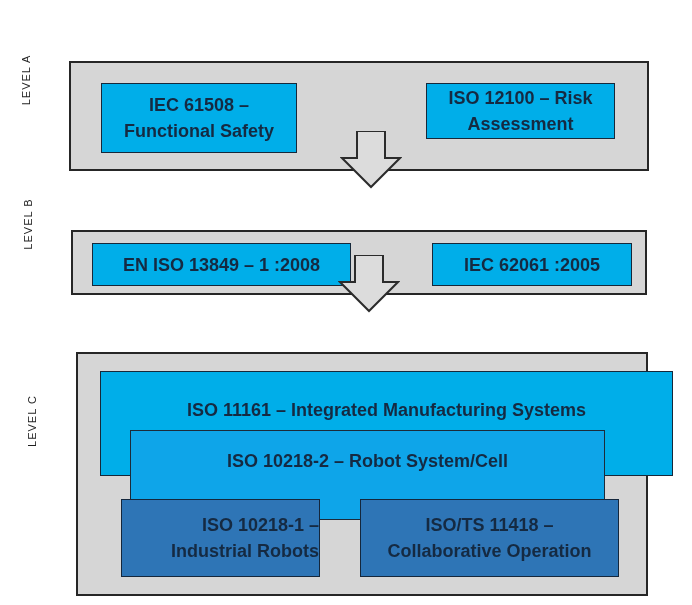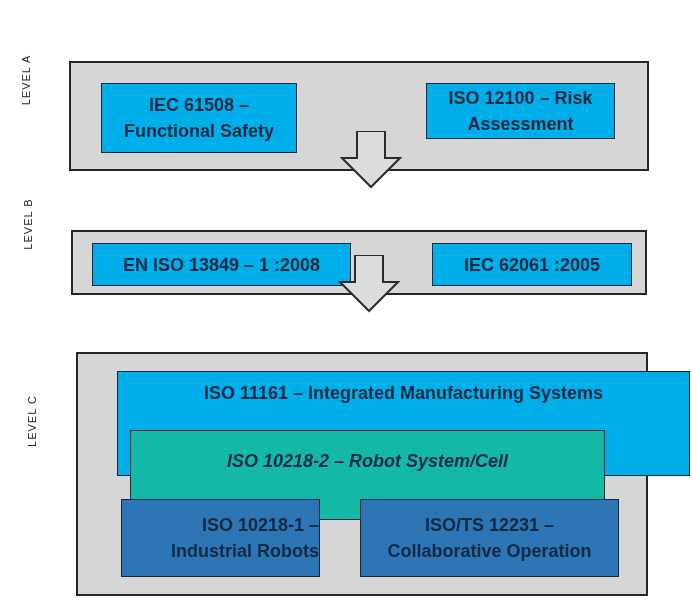--- a/index.html
+++ b/index.html
@@ -13,21 +13,21 @@
     box-sizing:border-box;
     margin-top:38px;
   }
   .std-box{
     position:absolute;box-sizing:border-box;
     color:#152a42;font-weight:bold;text-align:center;
     display:flex;flex-direction:column;align-items:center;justify-content:center;
     font-size:18px;line-height:26px;
   }
   .cyan{background:#00aee9;border:1.5px solid #16283a;}
-  .lightblue{background:#14b8a6;border:1.5px solid #1c2b3a;font-style:italic;}
+  .lightblue{background:#0ea5e9;border:1.5px solid #1c2b3a;}
   .darkblue{background:#2e75b6;border:1.5px solid #14273c;}
   .top-anchored{justify-content:flex-start;}
   .level-label{
     position:absolute;width:60px;text-align:center;
     transform:rotate(-90deg);
     font-size:11px;letter-spacing:1px;color:#1f1f1f;white-space:nowrap;
   }
   .or-text{
     position:absolute;display:flex;align-items:center;justify-content:center;
     font-size:15px;color:#303030;
@@ -46,21 +46,21 @@
 
   
   #levelB{left:71px;top:192px;width:576px;height:65px;}
   #boxB1{left:19px;top:11px;width:259px;height:43px;}
   #orB{left:297px;top:13px;width:46px;height:38px;}
   #boxB2{left:359px;top:11px;width:200px;height:43px;}
   #labelB{left:-2px;top:218px;}
 
   
   #levelC{left:76px;top:314px;width:572px;height:244px;}
-  #boxC1{left:39px;top:17px;width:573px;height:105px;padding-top:8px;z-index:1;}
+  #boxC1{left:22px;top:17px;width:573px;height:105px;padding-top:25px;z-index:1;}
   #boxC2{left:52px;top:76px;width:475px;height:90px;padding-top:17px;z-index:2;}
   #boxC3{left:43px;top:145px;width:199px;height:78px;z-index:3;align-items:flex-end;}
   #boxC4{left:282px;top:145px;width:259px;height:78px;z-index:3;}
   #labelC{left:2px;top:415px;}
 </style>
 </head>
 <body>
 
 <div class="level-label" id="labelA">LEVEL A</div>
 <div class="level-container" id="levelA">
@@ -98,16 +98,16 @@
     <div>ISO 11161 – Integrated Manufacturing Systems</div>
   </div>
   <div class="std-box lightblue top-anchored" id="boxC2">
     <div>ISO 10218-2 – Robot System/Cell</div>
   </div>
   <div class="std-box darkblue" id="boxC3">
     <div>ISO 10218-1 –</div>
     <div>Industrial Robots</div>
   </div>
   <div class="std-box darkblue" id="boxC4">
-    <div>ISO/TS 12231 –</div>
+    <div>ISO/TS 11418 –</div>
     <div>Collaborative Operation</div>
   </div>
 </div>
 
 </body></html>

